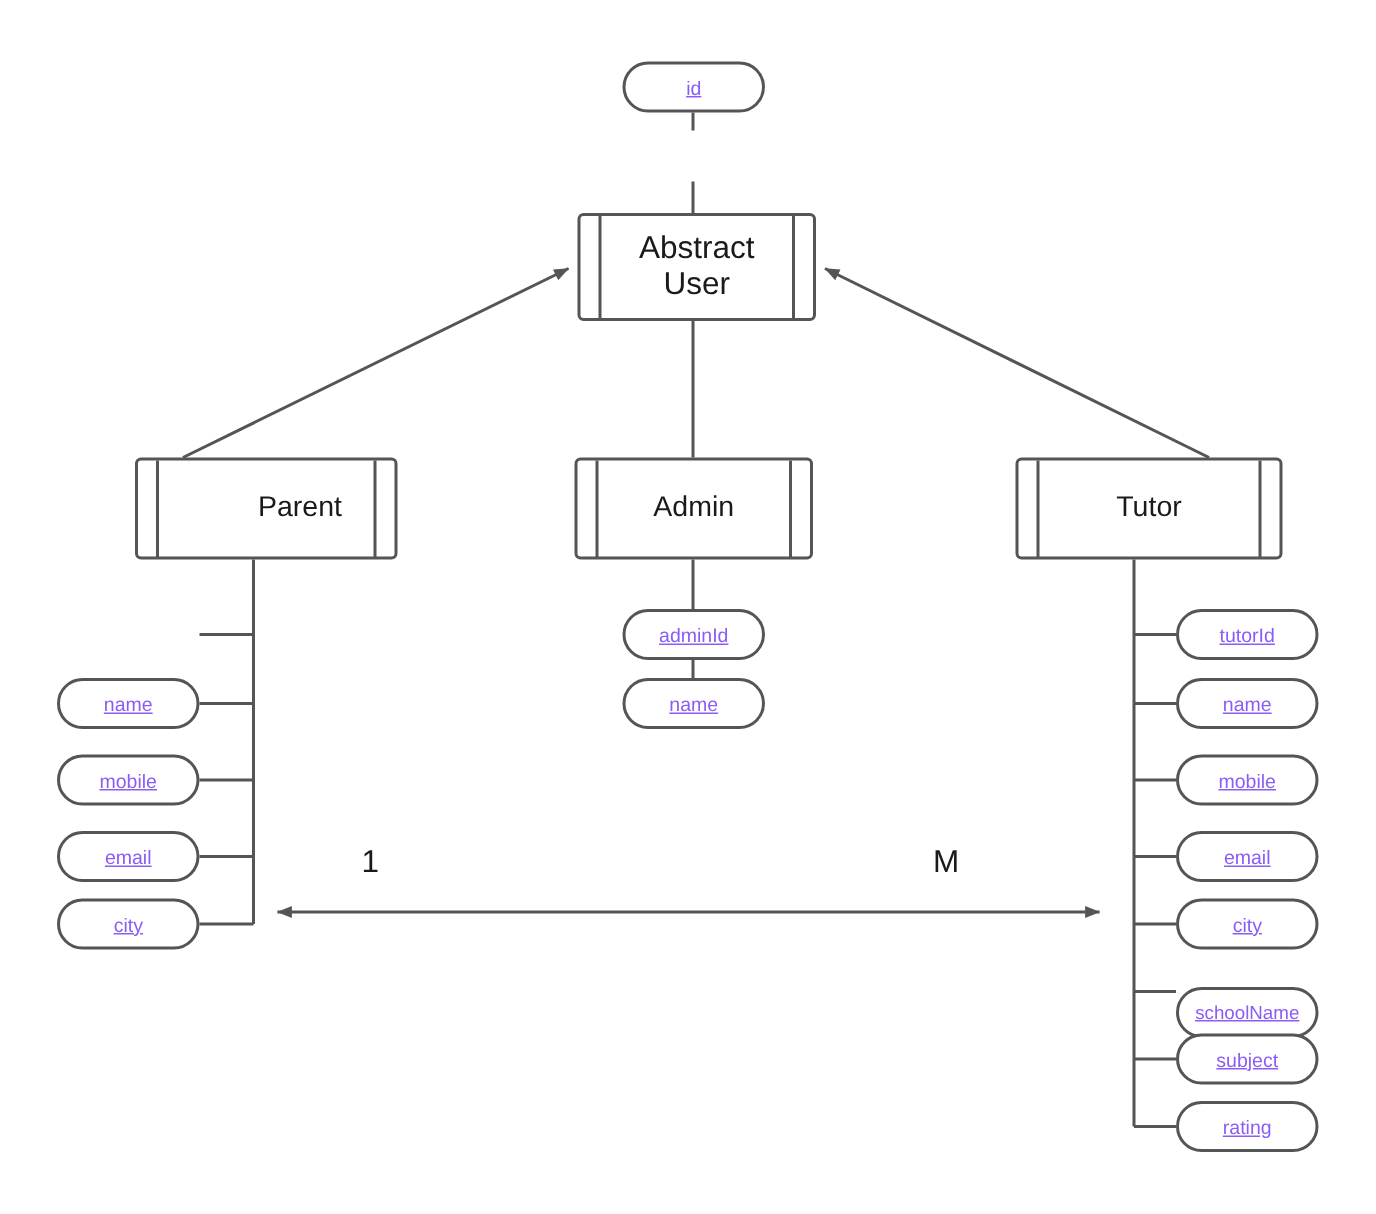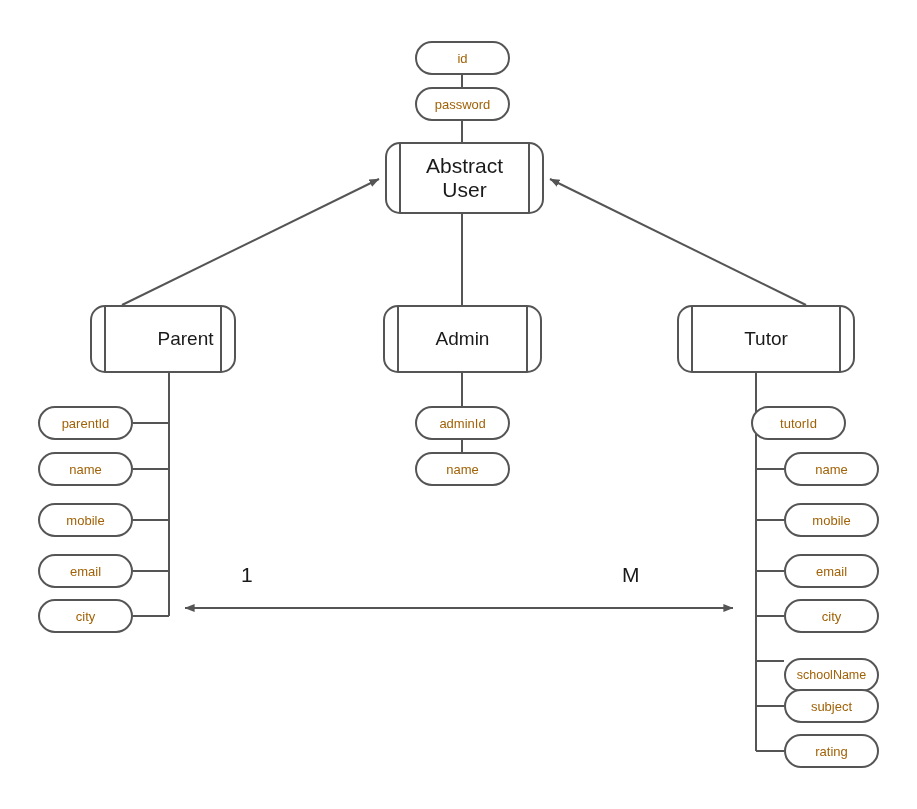--- a/index.html
+++ b/index.html
@@ -25,21 +25,21 @@
     width: 917px;
     height: 809px;
     pointer-events: none;
   }
 
   
   .entity {
     position: absolute;
     box-sizing: border-box;
     border: 2.2px solid #555555;
-    border-radius: 15px;
+    border-radius: 4px;
     background: #ffffff;
     display: flex;
     align-items: center;
     justify-content: center;
   }
   .entity .bar {
     position: absolute;
     top: -0.5px;
     bottom: -0.5px;
     width: 0;
@@ -60,23 +60,24 @@
   
   .attr {
     position: absolute;
     box-sizing: border-box;
     border: 2.2px solid #555555;
     border-radius: 999px;
     background: #ffffff;
     display: flex;
     align-items: center;
     justify-content: center;
-    color: #a16207;
+    color: #8b5cf6;
     font-size: 13px;
     white-space: nowrap;
+    text-decoration: underline;
   }
 
   
   .card-label {
     position: absolute;
     color: #1a1a1a;
     font-size: 21px;
     line-height: 1;
   }
 </style>
@@ -128,51 +129,49 @@
     </g>
   </svg>
 
   <div class="entity" style="left:385px; top:142px; width:159px; height:72px;">
     <span class="bar left"></span>
     <span class="bar right"></span>
     <span class="etext" style="font-size:21px;">Abstract
 User</span>
   </div>
 
-  <div class="entity" style="left:90px; top:305px; width:146px; height:68px;padding-left:45px;">
+  <div class="entity" style="left:90px; top:305px; width:175px; height:68px;padding-left:45px;">
     <span class="bar left"></span>
     <span class="bar right"></span>
     <span class="etext" style="font-size:19px;">Parent</span>
   </div>
 
   <div class="entity" style="left:383px; top:305px; width:159px; height:68px;">
     <span class="bar left"></span>
     <span class="bar right"></span>
     <span class="etext" style="font-size:19px;">Admin</span>
   </div>
 
   <div class="entity" style="left:677px; top:305px; width:178px; height:68px;">
     <span class="bar left"></span>
     <span class="bar right"></span>
     <span class="etext" style="font-size:19px;">Tutor</span>
   </div>
 
   <div class="attr" style="left:415px; top:41px; width:95px; height:34px;">id</div>
-  <div class="attr" style="left:415px; top:87px; width:95px; height:34px;">password</div>
 
   <div class="attr" style="left:415px; top:406px; width:95px; height:34px;">adminId</div>
   <div class="attr" style="left:415px; top:452px; width:95px; height:34px;">name</div>
 
-  <div class="attr" style="left:38px; top:406px; width:95px; height:34px;">parentId</div>
   <div class="attr" style="left:38px; top:452px; width:95px; height:34px;">name</div>
   <div class="attr" style="left:38px; top:503px; width:95px; height:34px;">mobile</div>
   <div class="attr" style="left:38px; top:554px; width:95px; height:34px;">email</div>
   <div class="attr" style="left:38px; top:599px; width:95px; height:34px;">city</div>
 
-  <div class="attr" style="left:751px; top:406px; width:95px; height:34px;">tutorId</div>
+  <div class="attr" style="left:784px; top:406px; width:95px; height:34px;">tutorId</div>
   <div class="attr" style="left:784px; top:452px; width:95px; height:34px;">name</div>
   <div class="attr" style="left:784px; top:503px; width:95px; height:34px;">mobile</div>
   <div class="attr" style="left:784px; top:554px; width:95px; height:34px;">email</div>
   <div class="attr" style="left:784px; top:599px; width:95px; height:34px;">city</div>
   <div class="attr" style="left:784px; top:644px; width:95px; height:34px; font-size:12.5px;margin-top:14px;">schoolName</div>
   <div class="attr" style="left:784px; top:689px; width:95px; height:34px;">subject</div>
   <div class="attr" style="left:784px; top:734px; width:95px; height:34px;">rating</div>
 
   <div class="card-label" style="left:241px; top:564px;">1</div>
   <div class="card-label" style="left:622px; top:564px;">M</div>

